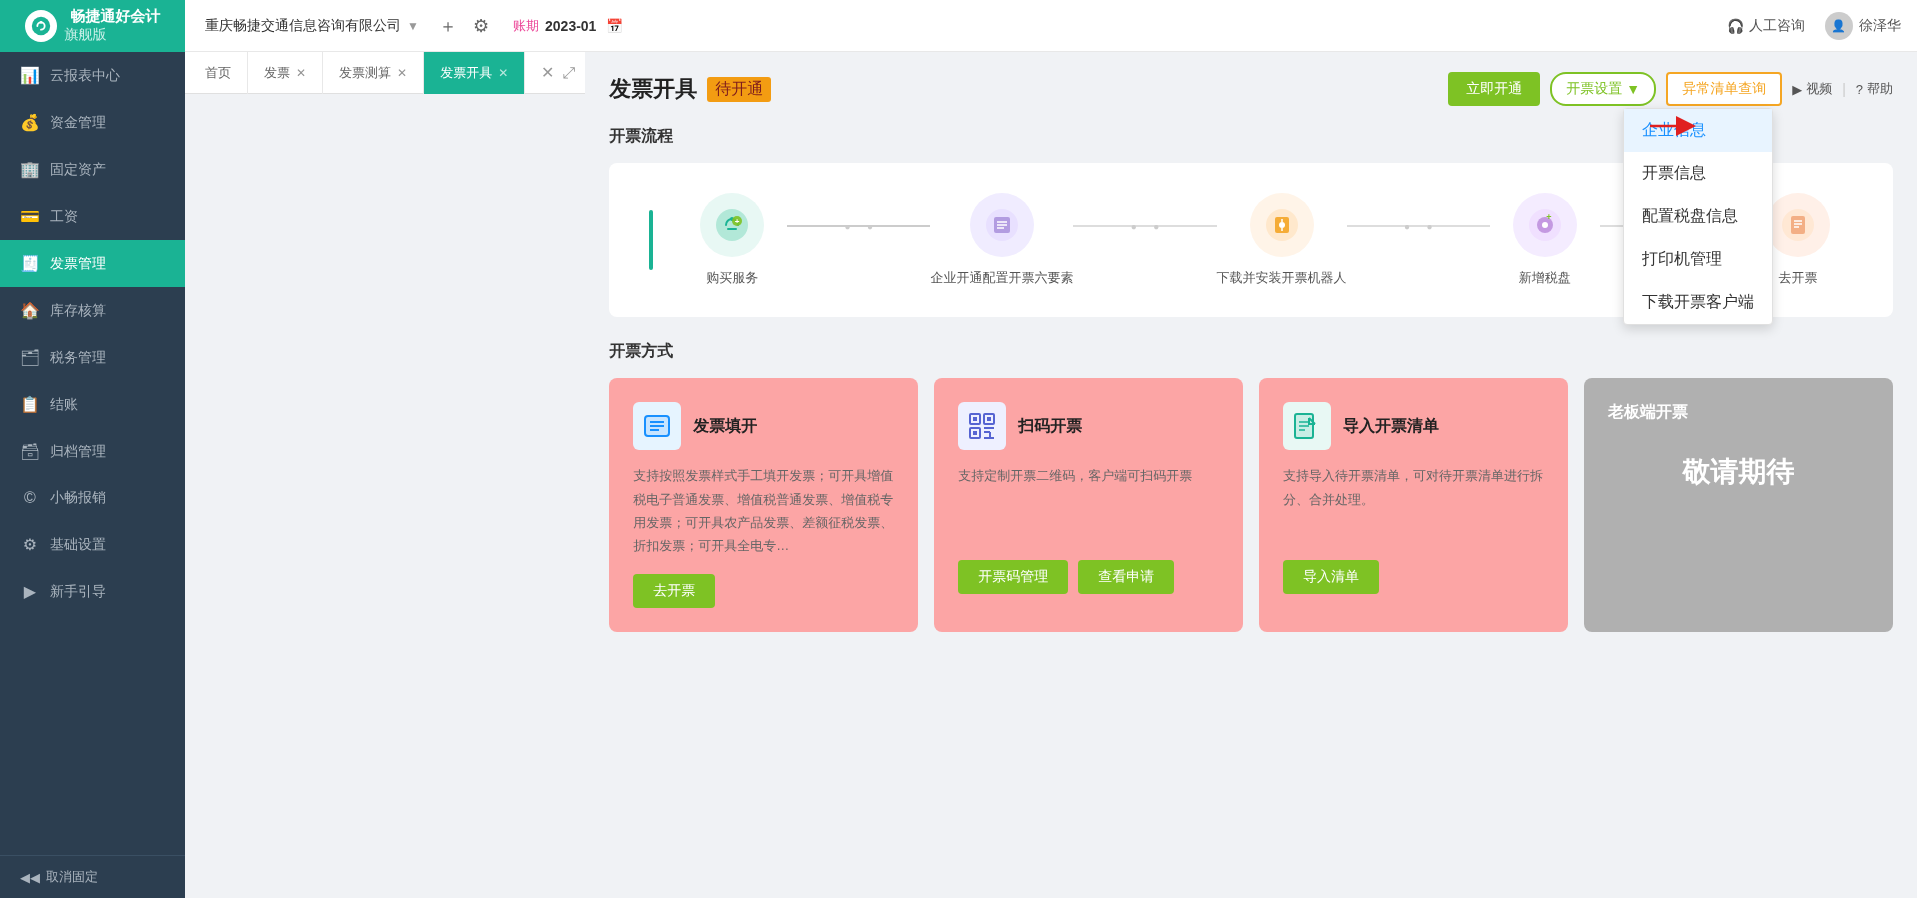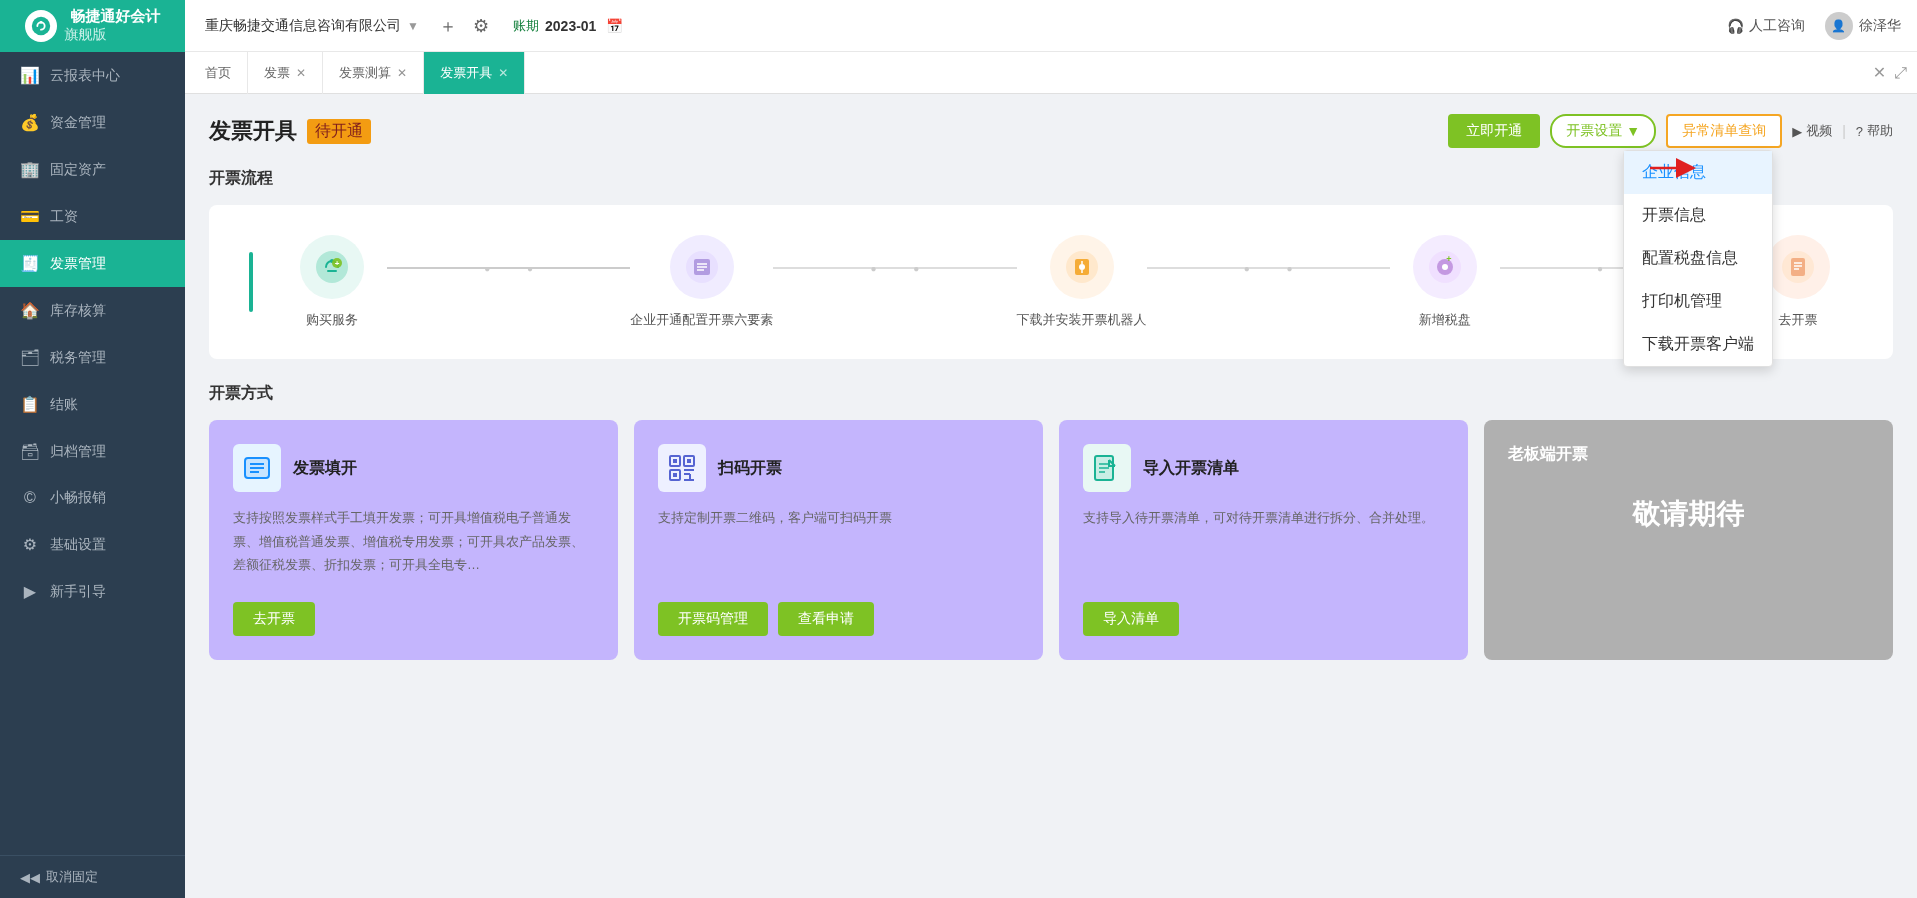--- a/index.html
+++ b/index.html
@@ -9,41 +9,41 @@
     .top-bar { height: 52px; background: #fff; display: flex; align-items: center; padding: 0 16px; border-bottom: 1px solid #e8e8e8; flex-shrink: 0; }
     .logo-area { width: 185px; background: #1ab394; height: 52px; display: flex; align-items: center; justify-content: center; margin-left: -16px; flex-shrink: 0; }
     .logo-text { color: #fff; font-size: 15px; font-weight: bold; margin-left: 6px; }
     .logo-sub { color: #c8f0e8; font-size: 14px; }
     .logo-icon { width: 32px; height: 32px; background: #fff; border-radius: 50%; display: flex; align-items: center; justify-content: center; }
     .logo-icon svg { width: 22px; height: 22px; }
     .company-selector { display: flex; align-items: center; margin-left: 20px; cursor: pointer; color: #333; font-size: 14px; gap: 6px; }
     .company-selector .arrow { color: #999; font-size: 12px; }
     .top-actions { display: flex; align-items: center; gap: 16px; margin-left: 20px; color: #666; }
     .top-actions span { cursor: pointer; font-size: 18px; }
-    .period-label { color: #15803d; font-size: 13px; margin-left: 8px; }
+    .period-label { color: #ec4899; font-size: 13px; margin-left: 8px; }
     .period-value { color: #333; font-weight: bold; }
     .period-icon { margin-left: 4px; cursor: pointer; }
     .top-right { margin-left: auto; display: flex; align-items: center; gap: 20px; color: #555; }
     .top-right .consult { display: flex; align-items: center; gap: 4px; cursor: pointer; color: #555; }
     .top-right .user { display: flex; align-items: center; gap: 6px; cursor: pointer; }
     .user-avatar { width: 28px; height: 28px; border-radius: 50%; background: #ccc; display: flex; align-items: center; justify-content: center; color: #fff; font-size: 12px; }
 
     
     .main-layout { display: flex; flex: 1; overflow: hidden; }
 
     
     .sidebar { width: 185px; background: #2c3e50; flex-shrink: 0; display: flex; flex-direction: column; overflow-y: auto; }
     .sidebar-item { display: flex; align-items: center; gap: 10px; padding: 14px 20px; color: #aab4be; cursor: pointer; font-size: 14px; }
     .sidebar-item.active { background: #1ab394; color: #fff; }
     .sidebar-item .icon { font-size: 16px; width: 20px; text-align: center; }
     .sidebar-bottom { margin-top: auto; }
     .sidebar-cancel { display: flex; align-items: center; gap: 6px; padding: 12px 20px; color: #aab4be; cursor: pointer; font-size: 13px; border-top: 1px solid #3a4f63; }
 
     
-    .content-area { flex: 1; display: flex; flex-direction: column; overflow: hidden; background: #f0f2f5; }
+    .content-area { flex: 1; display: flex; flex-direction: row; overflow: hidden; background: #f0f2f5; }
 
     
     .tab-bar { height: 42px; background: #fff; display: flex; align-items: center; border-bottom: 1px solid #e0e0e0; flex-shrink: 0; padding-left: 4px; padding-right: 60px; position: relative; }
     .tab { height: 42px; display: flex; align-items: center; padding: 0 16px; cursor: pointer; color: #666; font-size: 13px; border-right: 1px solid #e8e8e8; gap: 6px; white-space: nowrap; }
     .tab.active { background: #1ab394; color: #fff; }
     .tab .close-btn { font-size: 12px; cursor: pointer; opacity: 0.7; }
     .tab.active .close-btn { color: #fff; }
     .tab-actions { position: absolute; right: 10px; display: flex; align-items: center; gap: 8px; }
     .tab-action-btn { cursor: pointer; color: #999; font-size: 16px; }
 
@@ -76,21 +76,21 @@
     .process-icon.purple { background: #f0ecff; }
     .process-icon.orange { background: #fff4e8; }
     .process-icon.violet { background: #f4ecff; }
     .process-icon.peach { background: #fff0e8; }
     .process-label { font-size: 13px; color: #555; text-align: center; line-height: 1.4; }
     .process-connector { flex: 1; display: flex; align-items: center; padding-bottom: 28px; }
     .connector-line { flex: 1; height: 2px; background: #ddd; position: relative; }
 
     
     .method-cards { display: grid; grid-template-columns: repeat(4, 1fr); gap: 16px; }
-    .method-card { background: #c4b5fd; border-radius: 8px; padding: 24px; }
+    .method-card { background: #fca5a5; border-radius: 8px; padding: 24px; }
     .method-card.disabled { background: #b0b0b0; }
     .method-card-header { display: flex; align-items: center; gap: 12px; margin-bottom: 14px; }
     .method-card-icon { width: 48px; height: 48px; border-radius: 6px; display: flex; align-items: center; justify-content: center; font-size: 24px; }
     .method-card-icon.blue { background: #e6f4ff; color: #1890ff; }
     .method-card-icon.teal { background: #e8f8f4; color: #1ab394; }
     .method-card-icon.indigo { background: #eef0ff; color: #5664d2; }
     .method-card-title { font-size: 16px; font-weight: bold; color: #222; }
     .method-card-desc { font-size: 13px; color: #666; line-height: 1.8; margin-bottom: 16px; min-height: 80px; }
     .method-card-desc.disabled-text { color: #fff; }
     .method-card-btn { background: #7ec224; color: #fff; border: none; padding: 8px 20px; border-radius: 4px; cursor: pointer; font-size: 14px; }

